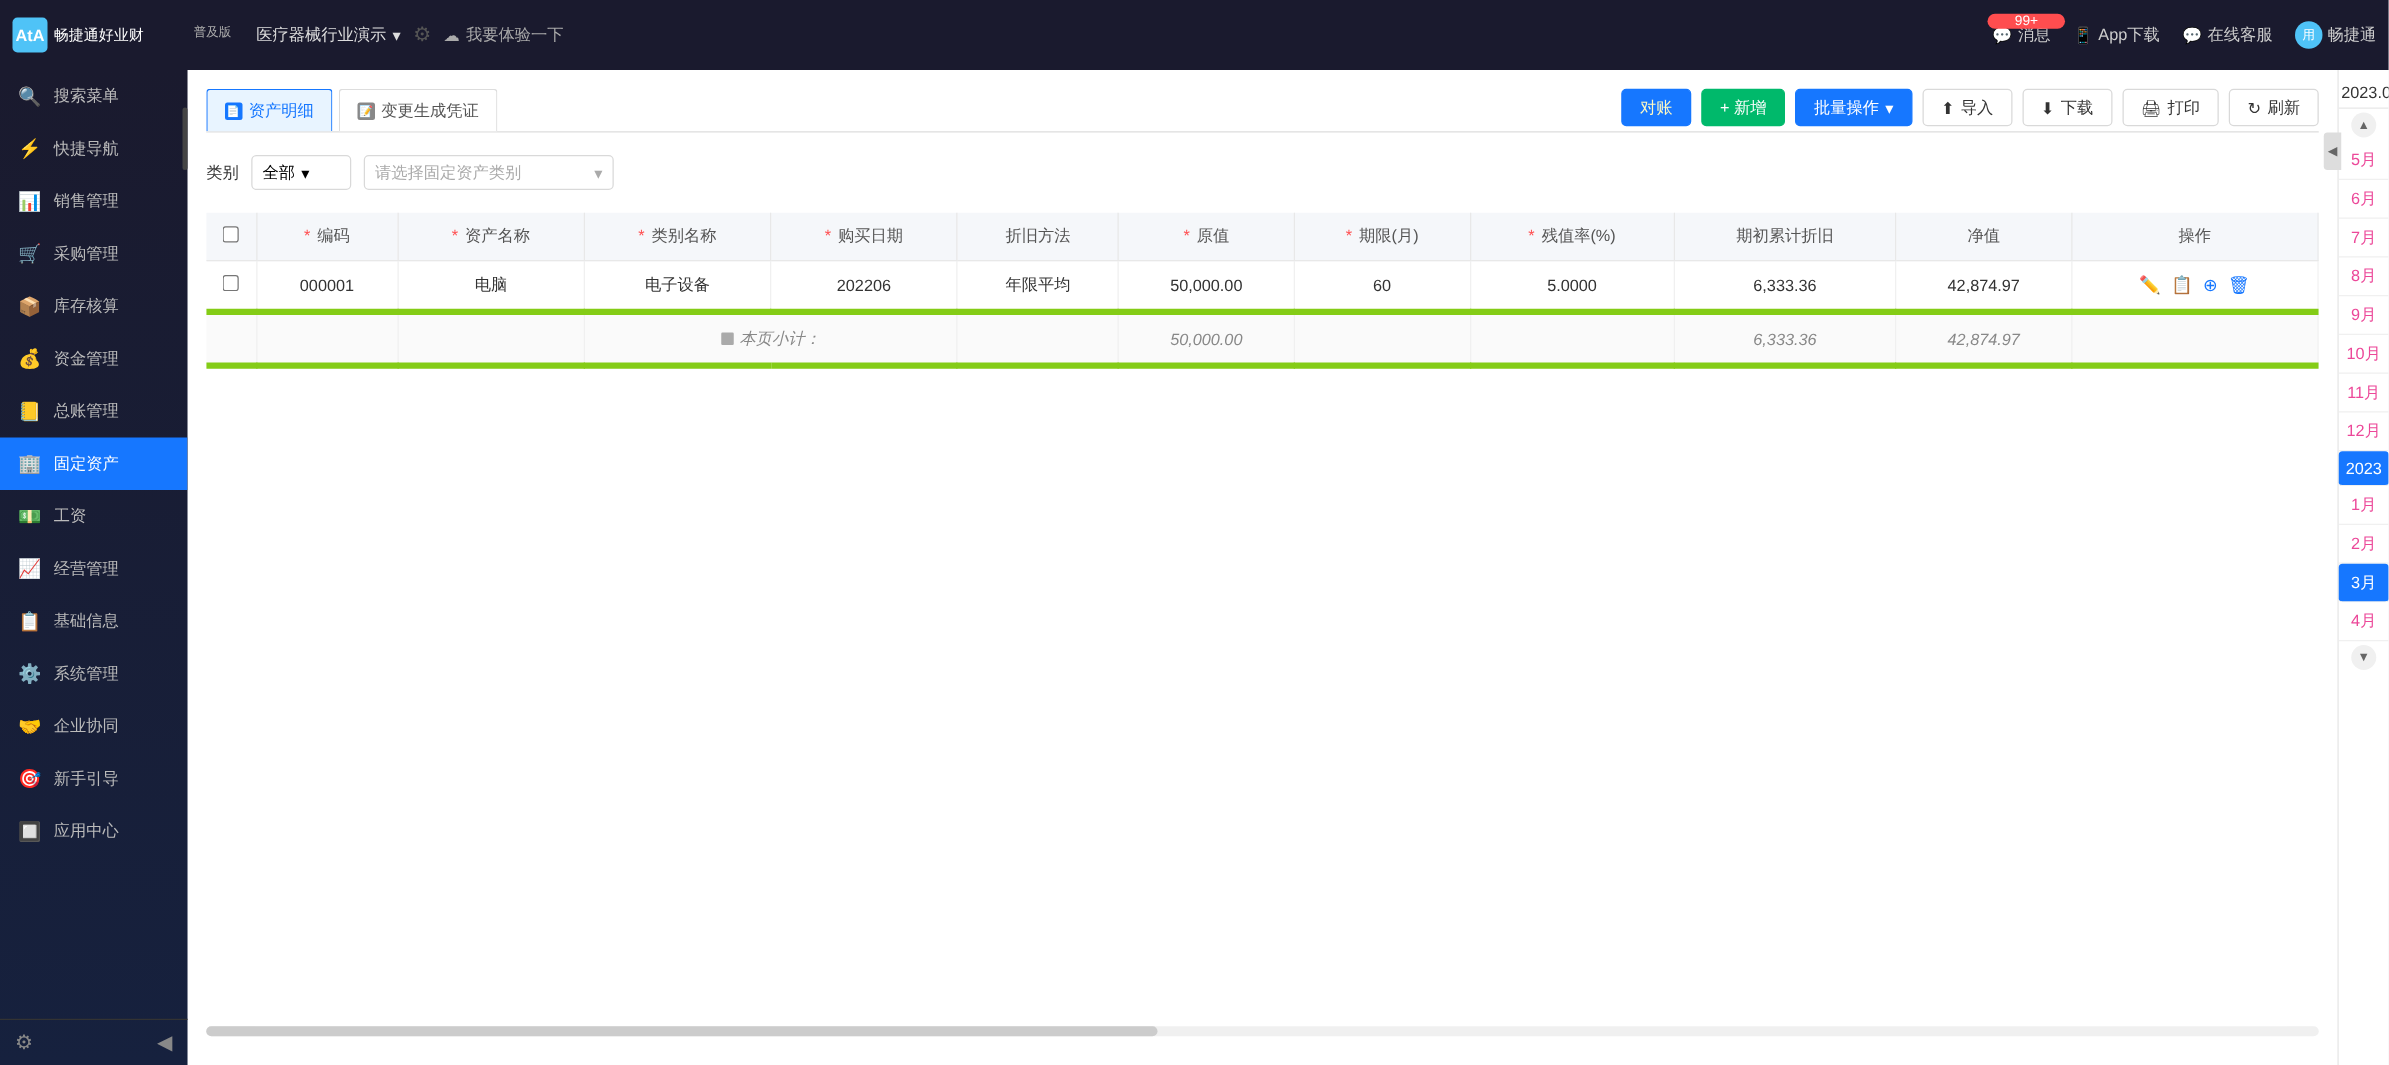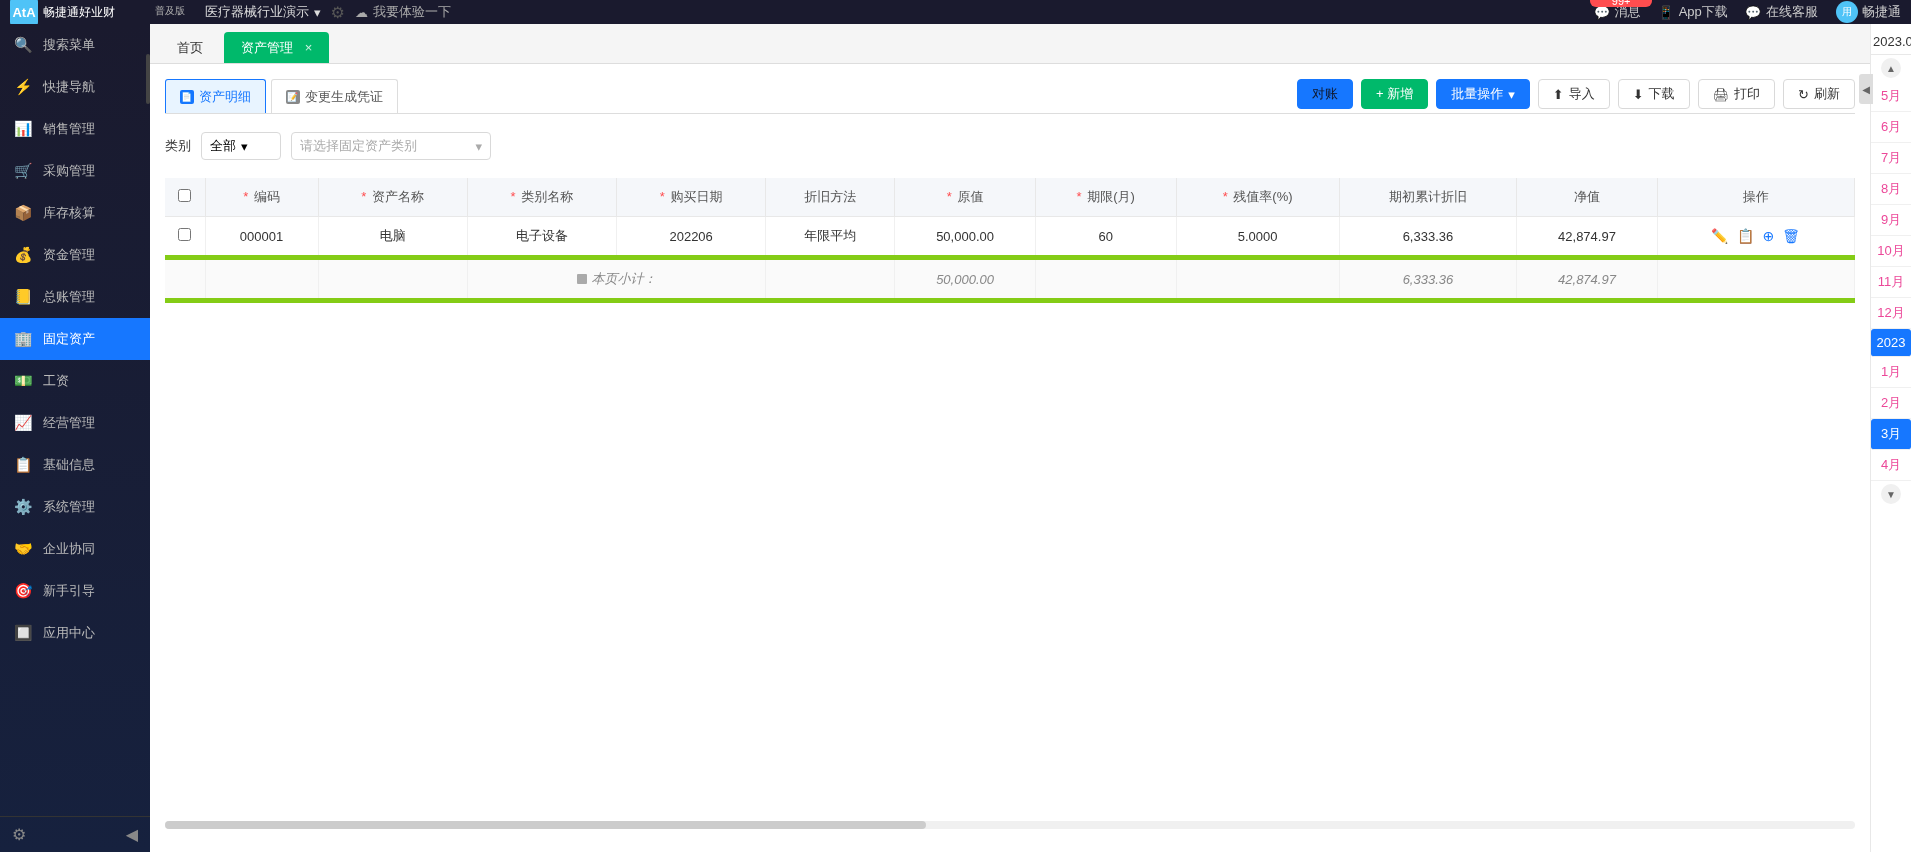--- a/index.html
+++ b/index.html
@@ -1,20 +1,20 @@
 <!DOCTYPE html>
 <html><head>
   <meta charset="utf-8">
   <style>
     * { box-sizing: border-box; margin: 0; padding: 0; font-family: 'Microsoft YaHei', Arial, sans-serif; font-size: 13px; }
     body { display: flex; flex-direction: column; height: 852px; width: 1911px; overflow: hidden; background: #f0f2f5; }
 
     
     .top-bar {
-      height: 24px;
+      height: 56px;
       background: #1a1a2e;
       display: flex;
       align-items: center;
       padding: 0 10px;
       color: #ccc;
       flex-shrink: 0;
     }
     .top-bar-logo {
       display: flex; align-items: center; gap: 5px; color: #fff; font-size: 13px; margin-right: 20px; min-width: 130px;
     }
@@ -74,21 +74,21 @@
     .sub-tab.active { background: #e8f4ff; color: #1677ff; border-color: #1677ff; }
     .sub-tab .icon-small { width: 14px; height: 14px; background: #1677ff; border-radius: 2px; display: inline-flex; align-items: center; justify-content: center; color: #fff; font-size: 9px; }
     .sub-tab.second .icon-small { background: #888; }
 
     
     .toolbar { display: flex; align-items: center; gap: 10px; margin: 8px 0; }
     .filter-label { font-size: 13px; color: #333; }
     .filter-select { display: flex; align-items: center; gap: 5px; border: 1px solid #d9d9d9; border-radius: 4px; padding: 4px 8px; background: #fff; cursor: pointer; min-width: 80px; }
     .filter-select-wide { display: flex; align-items: center; gap: 5px; border: 1px solid #d9d9d9; border-radius: 4px; padding: 4px 8px; background: #fff; cursor: pointer; min-width: 200px; color: #aaa; }
     .btn { padding: 5px 14px; border-radius: 4px; cursor: pointer; font-size: 13px; border: 1px solid #d9d9d9; background: #fff; color: #333; display: flex; align-items: center; gap: 5px; }
-    .btn-primary { background: #1677ff; color: #0f172a; border-color: #1677ff; }
+    .btn-primary { background: #1677ff; color: #fef9c3; border-color: #1677ff; }
     .btn-green { background: #00b96b; color: #fff; border-color: #00b96b; }
     .btn-batch { background: #1677ff; color: #fff; border-color: #1677ff; }
 
     
     .table-wrapper { flex: 1; overflow: auto; }
     table { width: 100%; border-collapse: collapse; font-size: 13px; }
     thead tr { background: #f5f7fa; }
     thead th { padding: 10px 8px; text-align: center; font-weight: 500; color: #555; border-bottom: 1px solid #e8e8e8; border-right: 1px solid #e8e8e8; white-space: nowrap; }
     thead th .required { color: #ff4d4f; margin-right: 2px; }
     tbody tr { border-bottom: 5px solid #84cc16; }
@@ -234,29 +234,20 @@
       </div>
     </div>
     <div class="sidebar-bottom">
       <span style="font-size:16px;cursor:pointer;color:#888;">⚙</span>
       <span style="font-size:16px;cursor:pointer;color:#888;">◀</span>
     </div>
   </div>
 
   <div class="content-area">
 
-    <div class="tab-bar">
-      <div class="tab-item tab-home">
-        <span>首页</span>
-      </div>
-      <div class="tab-item active">
-        <span>资产管理</span>
-        <span class="close">×</span>
-      </div>
-    </div>
 
     <div class="page-content">
 
       <div class="sub-tabs">
         <div class="sub-tab active">
           <span class="icon-small">📄</span>
           <span>资产明细</span>
         </div>
         <div class="sub-tab second">
           <span class="icon-small" style="background:#888;">📝</span>

